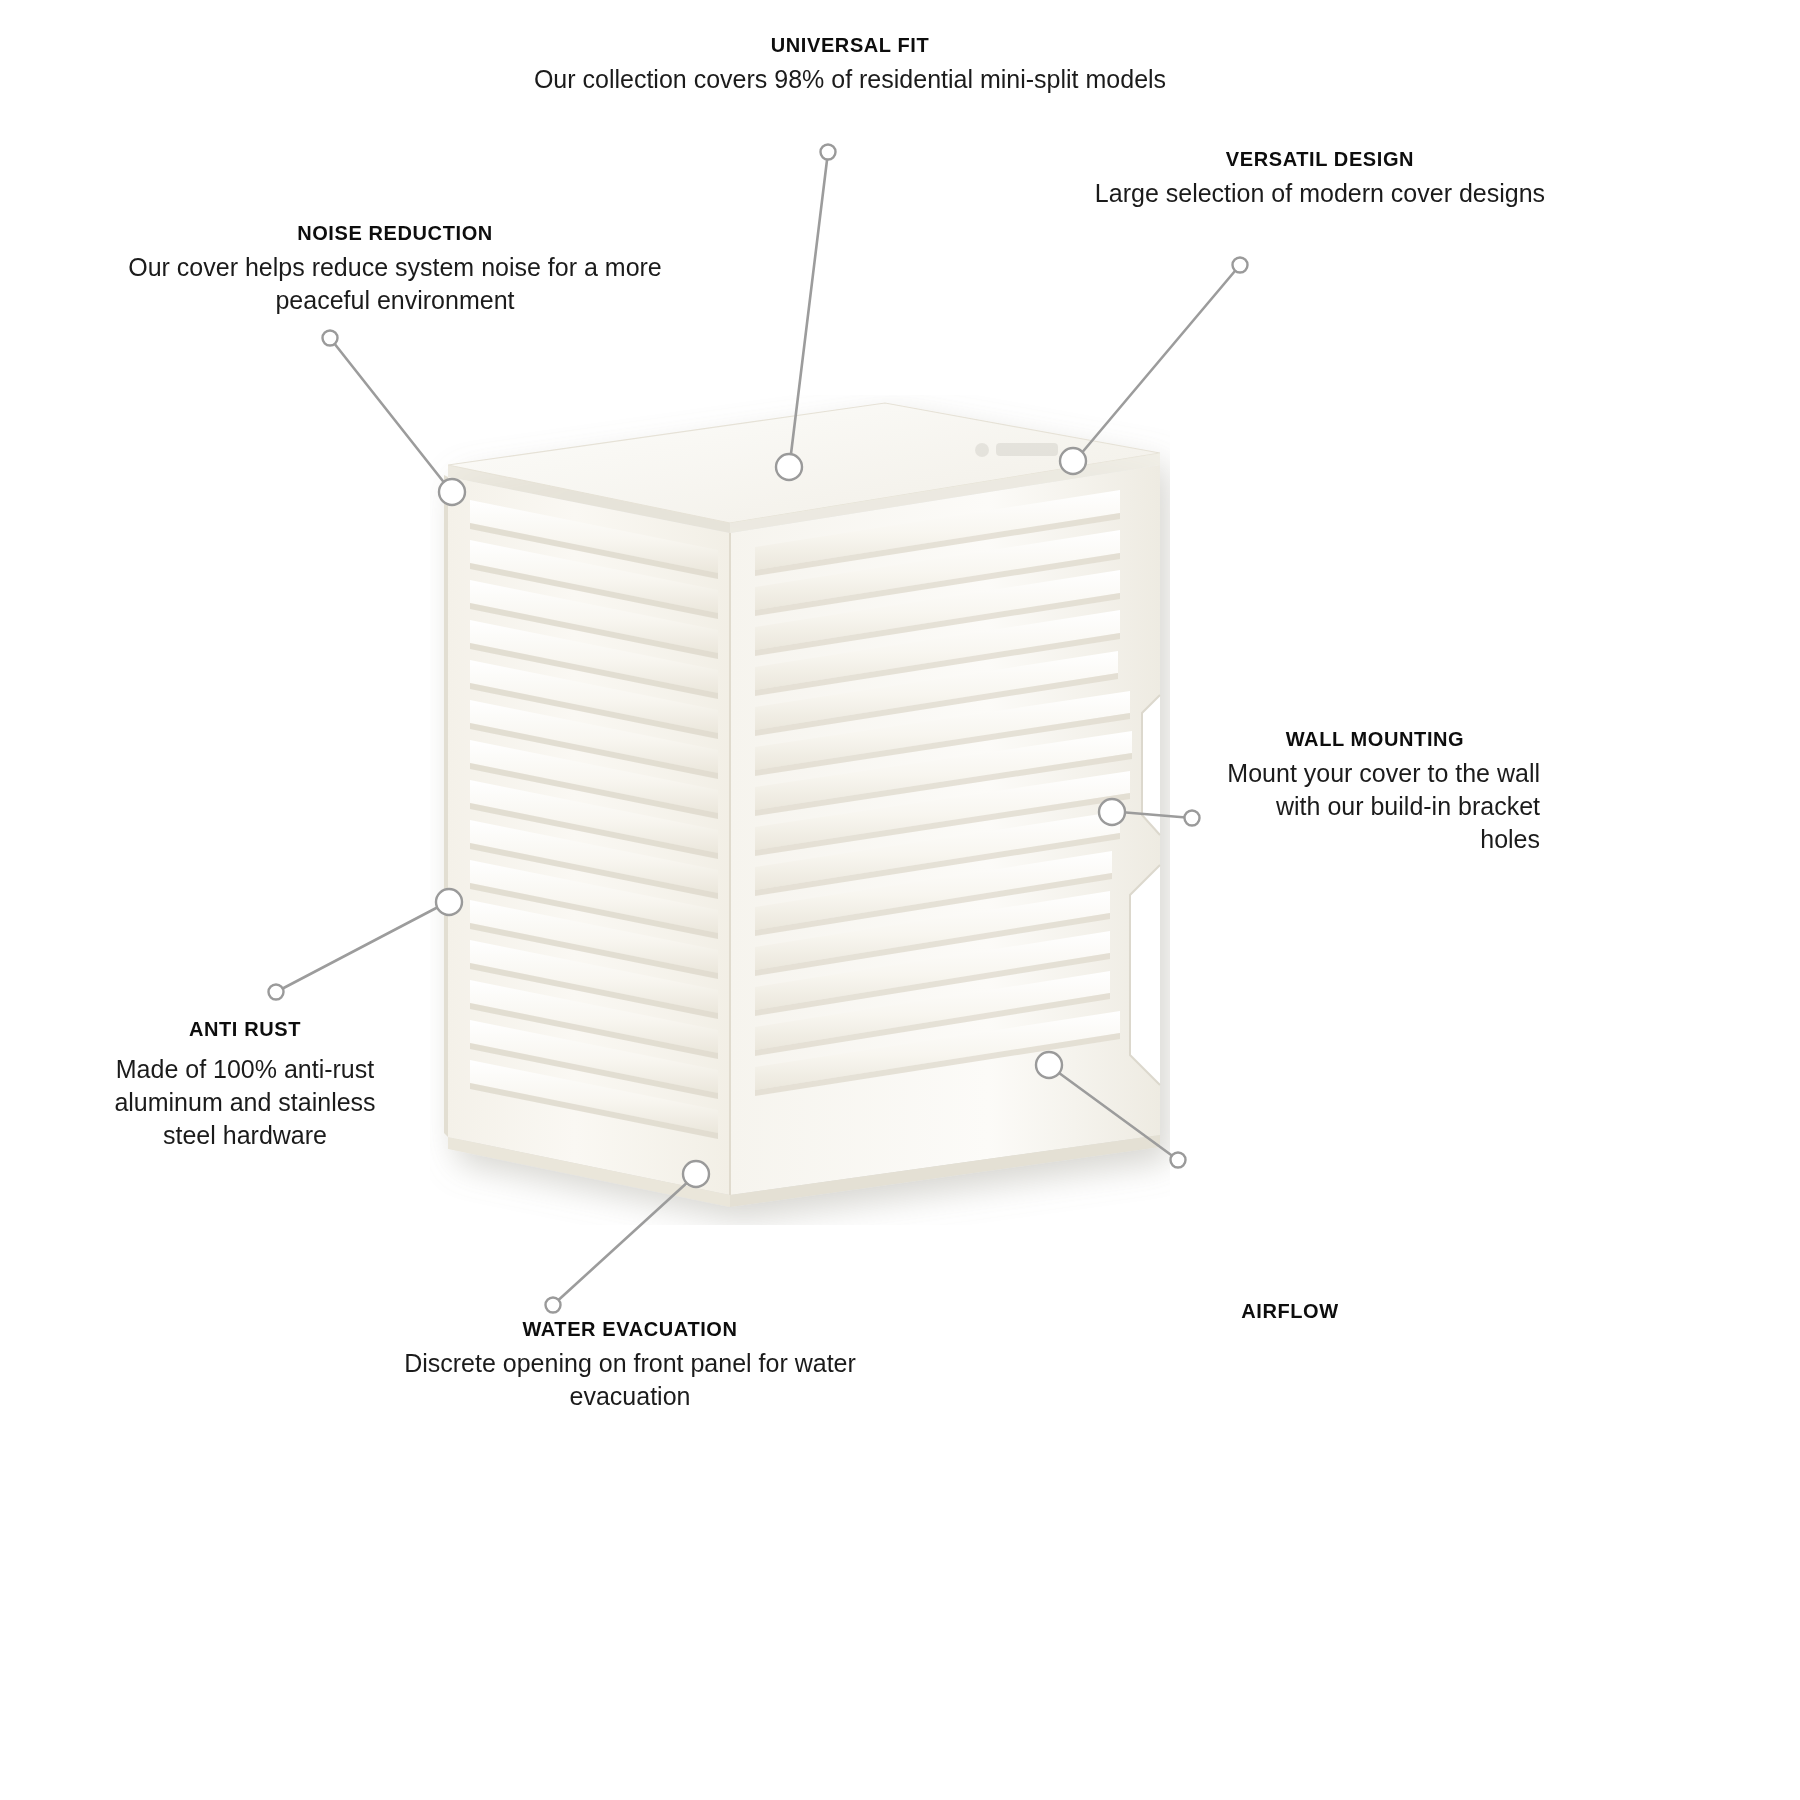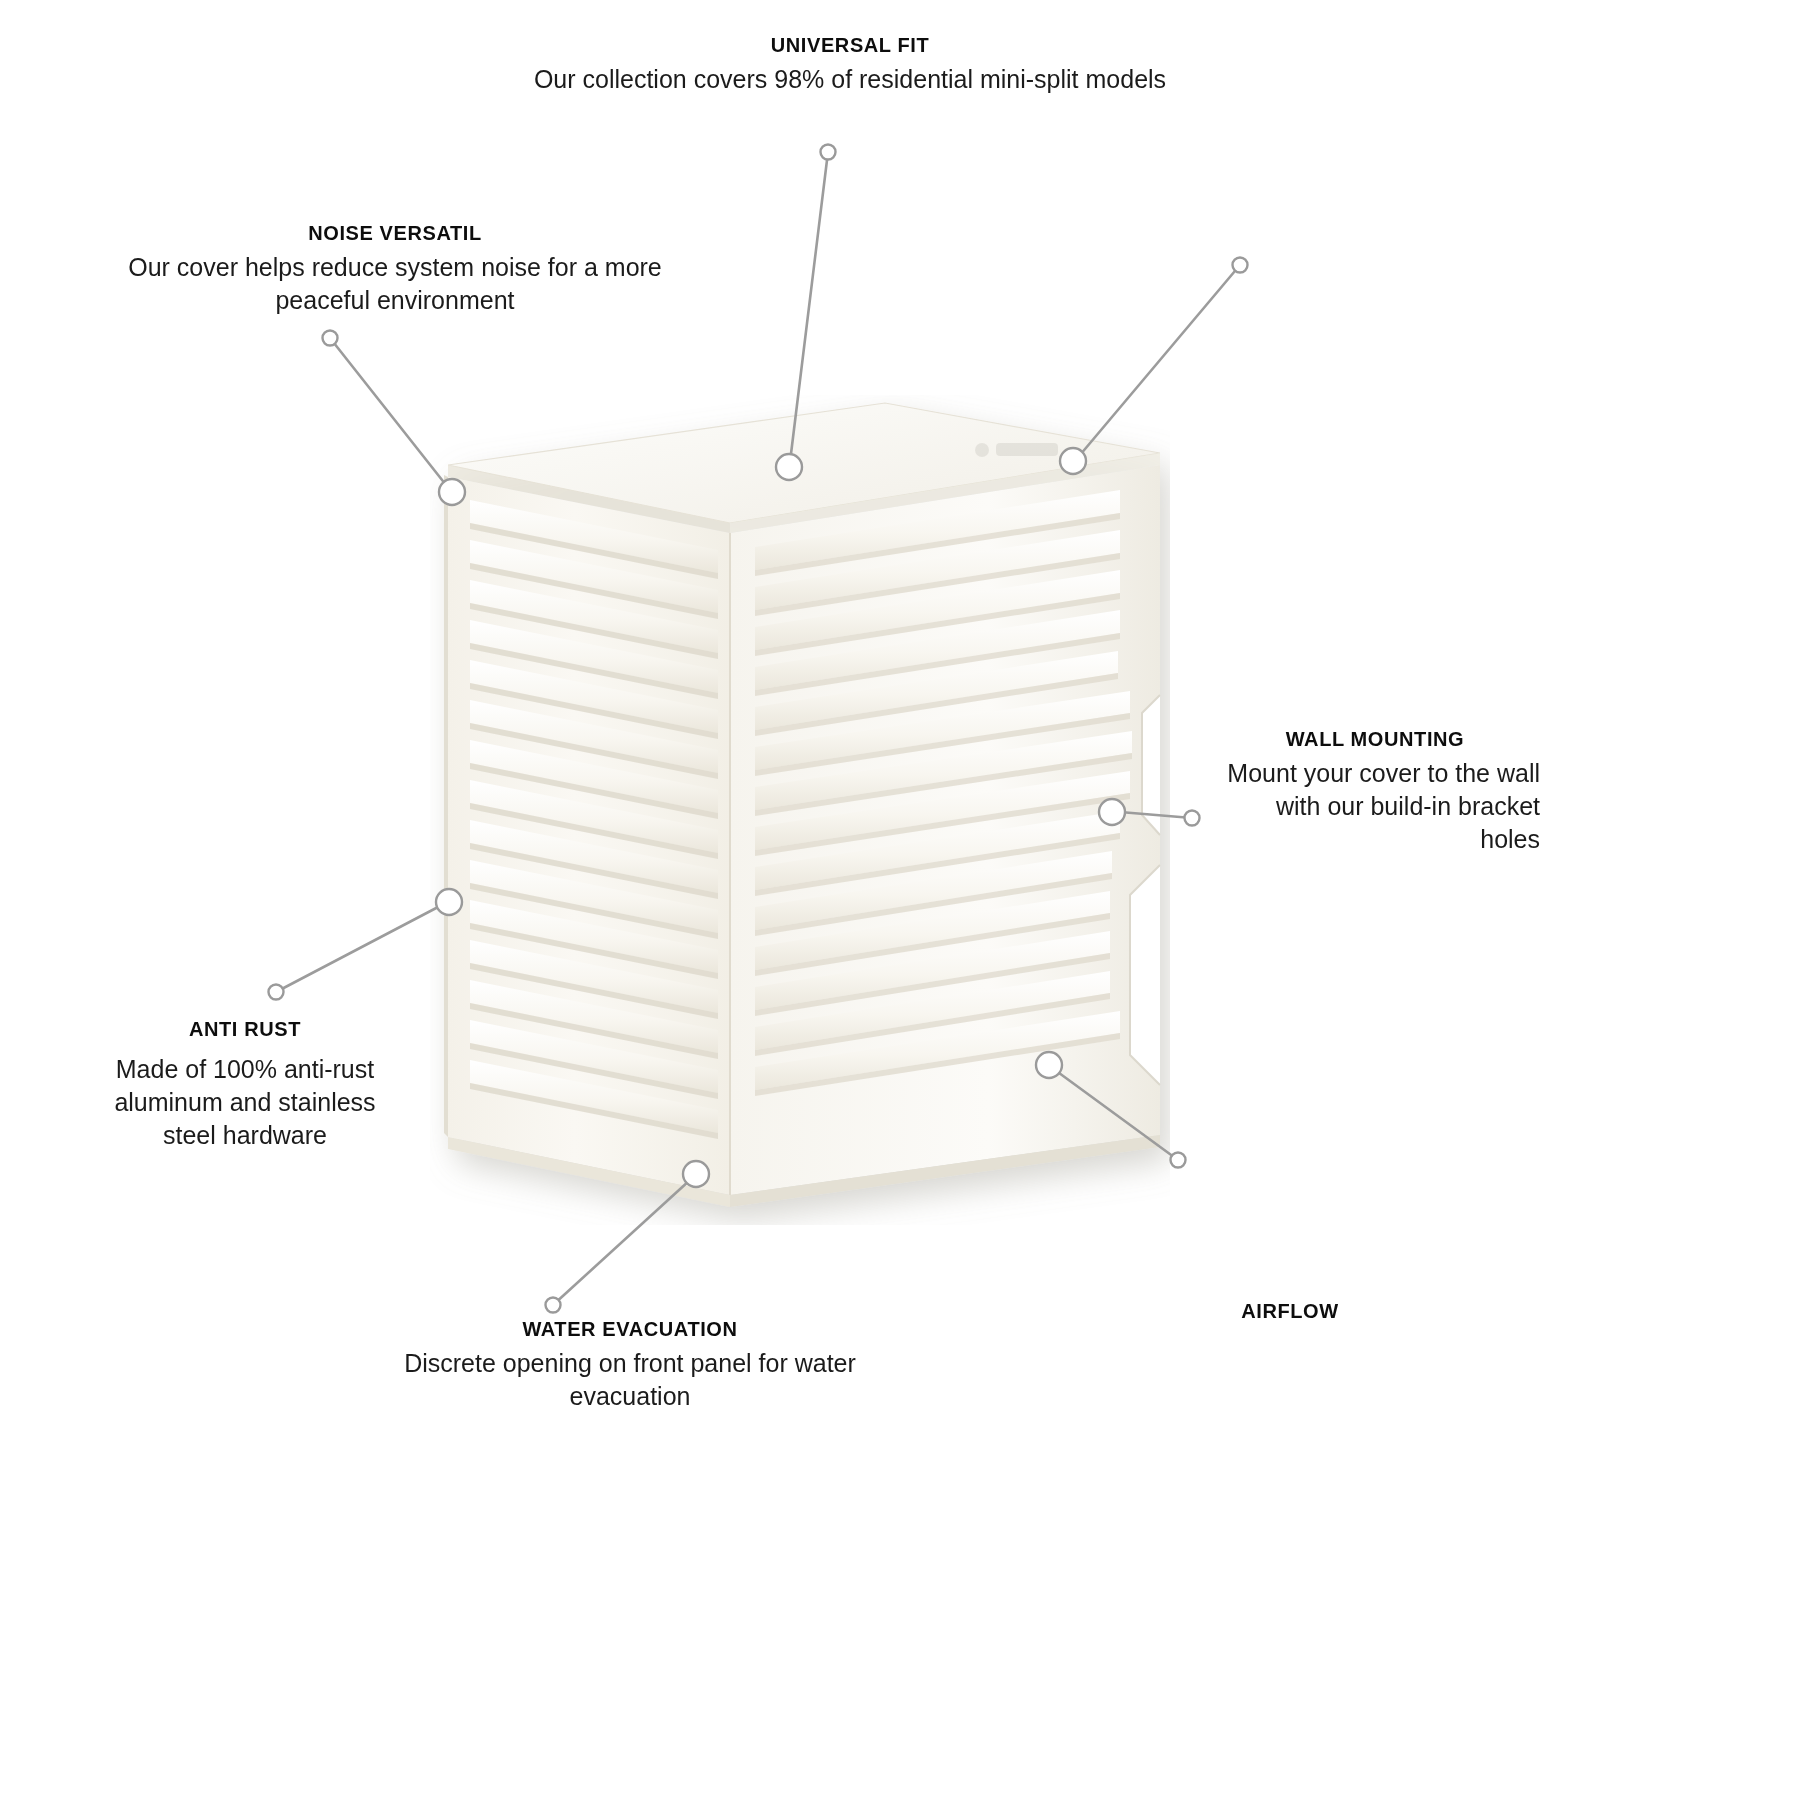--- a/index.html
+++ b/index.html
@@ -204,23 +204,27 @@
     <line class="lead" x1="553" y1="1305" x2="690" y2="1180"></line>
     <circle class="dot-end" cx="553" cy="1305" r="7.5"></circle>
     <circle class="dot-anchor" cx="696" cy="1174" r="13"></circle>
   </svg>
 
   <div class="callout ctr" style="left:520px;top:34px;width:660px;">
     <div class="title">UNIVERSAL FIT</div>
     <div class="body" style="max-width:640px;margin:0 auto;">Our collection covers 98% of residential mini-split models</div>
   </div>
 
+  <div class="callout ctr" style="left:1060px;top:148px;width:520px;">
+    <div class="title">VERSATIL DESIGN</div>
+    <div class="body" style="max-width:510px;margin:0 auto;">Large selection of modern cover designs</div>
+  </div>
 
   <div class="callout ctr" style="left:75px;top:222px;width:640px;">
-    <div class="title">NOISE VERSATIL</div>
+    <div class="title">NOISE REDUCTION</div>
     <div class="body" style="max-width:620px;margin:0 auto;">Our cover helps reduce system noise for a more peaceful environment</div>
   </div>
 
   <div class="callout ctr" style="left:1190px;top:728px;width:370px;">
     <div class="title">WALL MOUNTING</div>
     <div class="body" style="max-width:330px;margin:0 auto;text-align:right;">Mount your cover to the wall with our build-in bracket holes</div>
   </div>
 
   <div class="callout ctr" style="left:80px;top:1018px;width:330px;">
     <div class="title">ANTI RUST</div>

